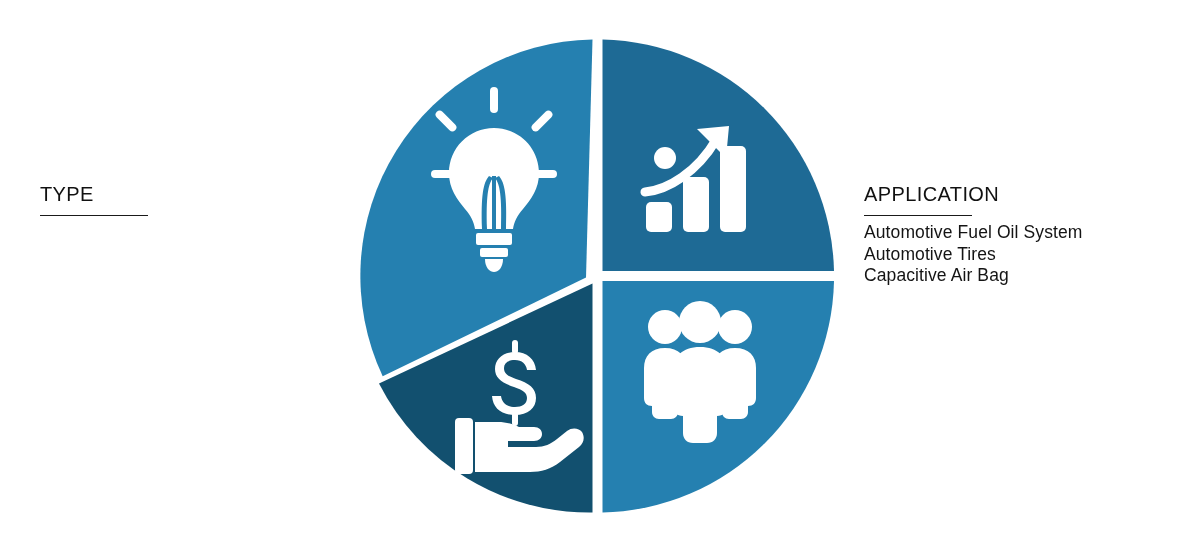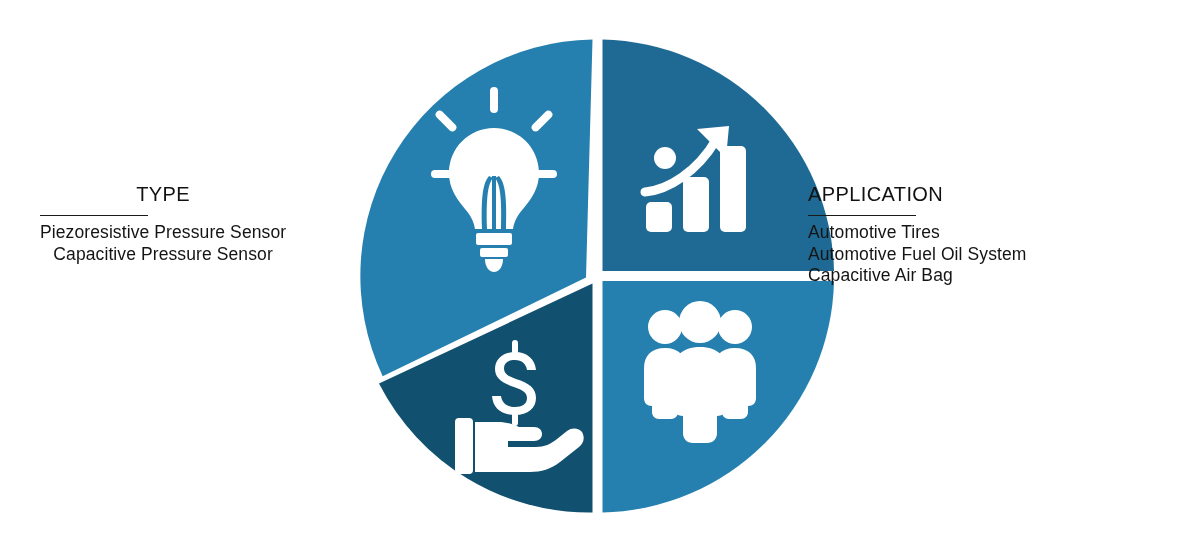--- a/index.html
+++ b/index.html
@@ -36,24 +36,24 @@
   }
 
   
   .side-block {
     position: absolute;
     color: #161616;
   }
   .side-block.left {
     left: 40px;
     top: 182px;
-    text-align: center;
+    text-align: left;
   }
   .side-block.right {
-    left: 808px;
+    left: 864px;
     top: 182px;
     text-align: left;
   }
   .block-title {
     font-size: 20px;
     line-height: 24px;
     letter-spacing: 0.4px;
     color: #111111;
     white-space: nowrap;
   }
@@ -220,29 +220,25 @@
           <rect x="455" y="418" width="18" height="56" rx="4"></rect>
         </g>
       </g>
 
     </svg>
   </div>
 
   <div class="side-block left">
     <div class="block-title">TYPE</div>
     <div class="block-rule"></div>
-    <ul class="block-list">
-      <li>Piezoresistive Pressure Sensor</li>
-      <li>Capacitive Pressure Sensor</li>
-    </ul>
   </div>
 
   <div class="side-block right">
     <div class="block-title">APPLICATION</div>
     <div class="block-rule"></div>
     <ul class="block-list">
+      <li>Automotive Fuel Oil System</li>
       <li>Automotive Tires</li>
-      <li>Automotive Fuel Oil System</li>
       <li>Capacitive Air Bag</li>
     </ul>
   </div>
 
 </div>
 
 </body></html>

